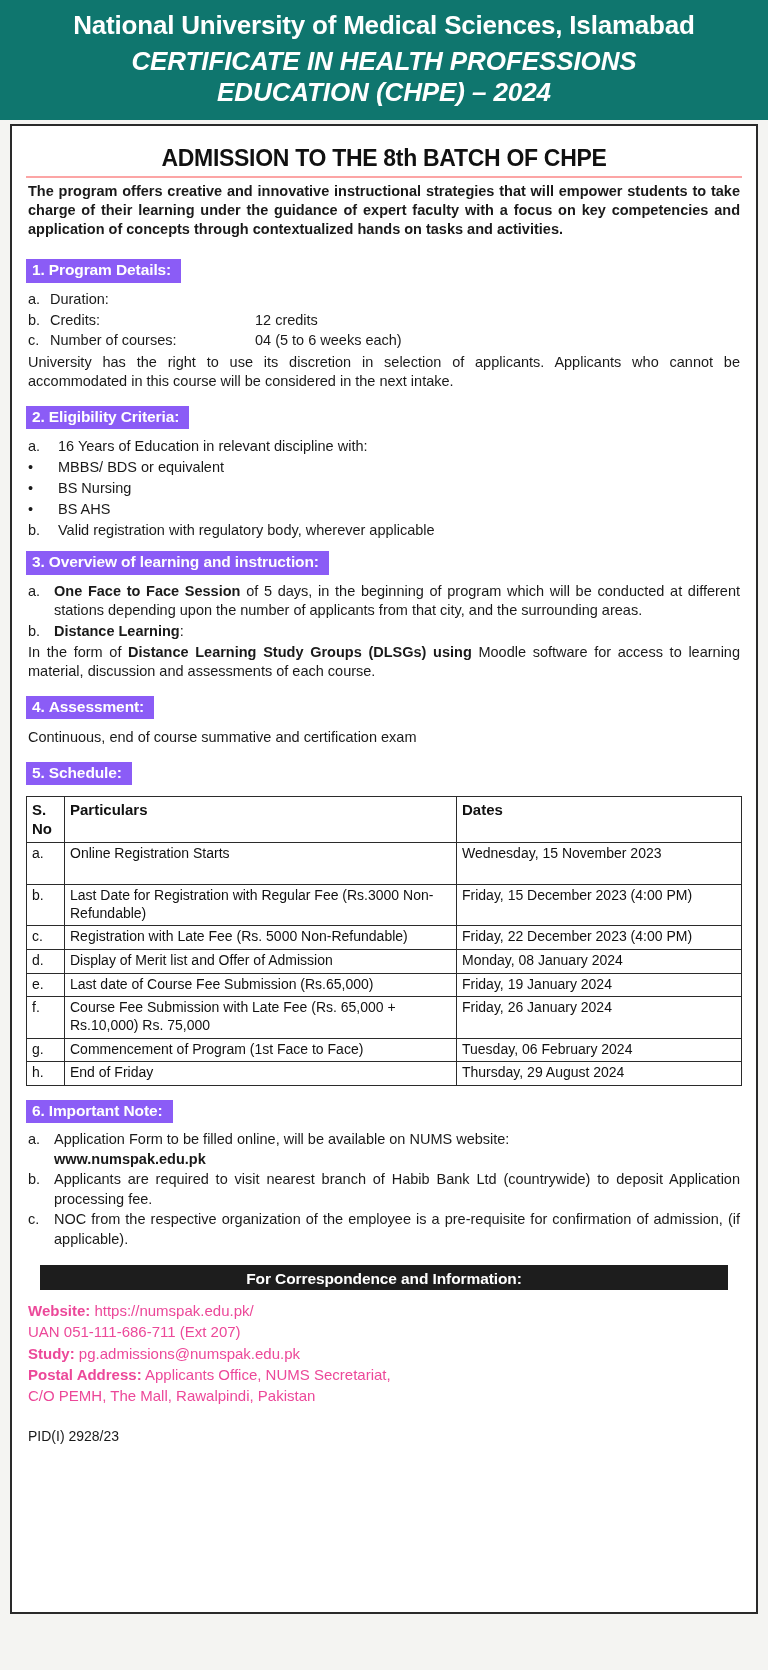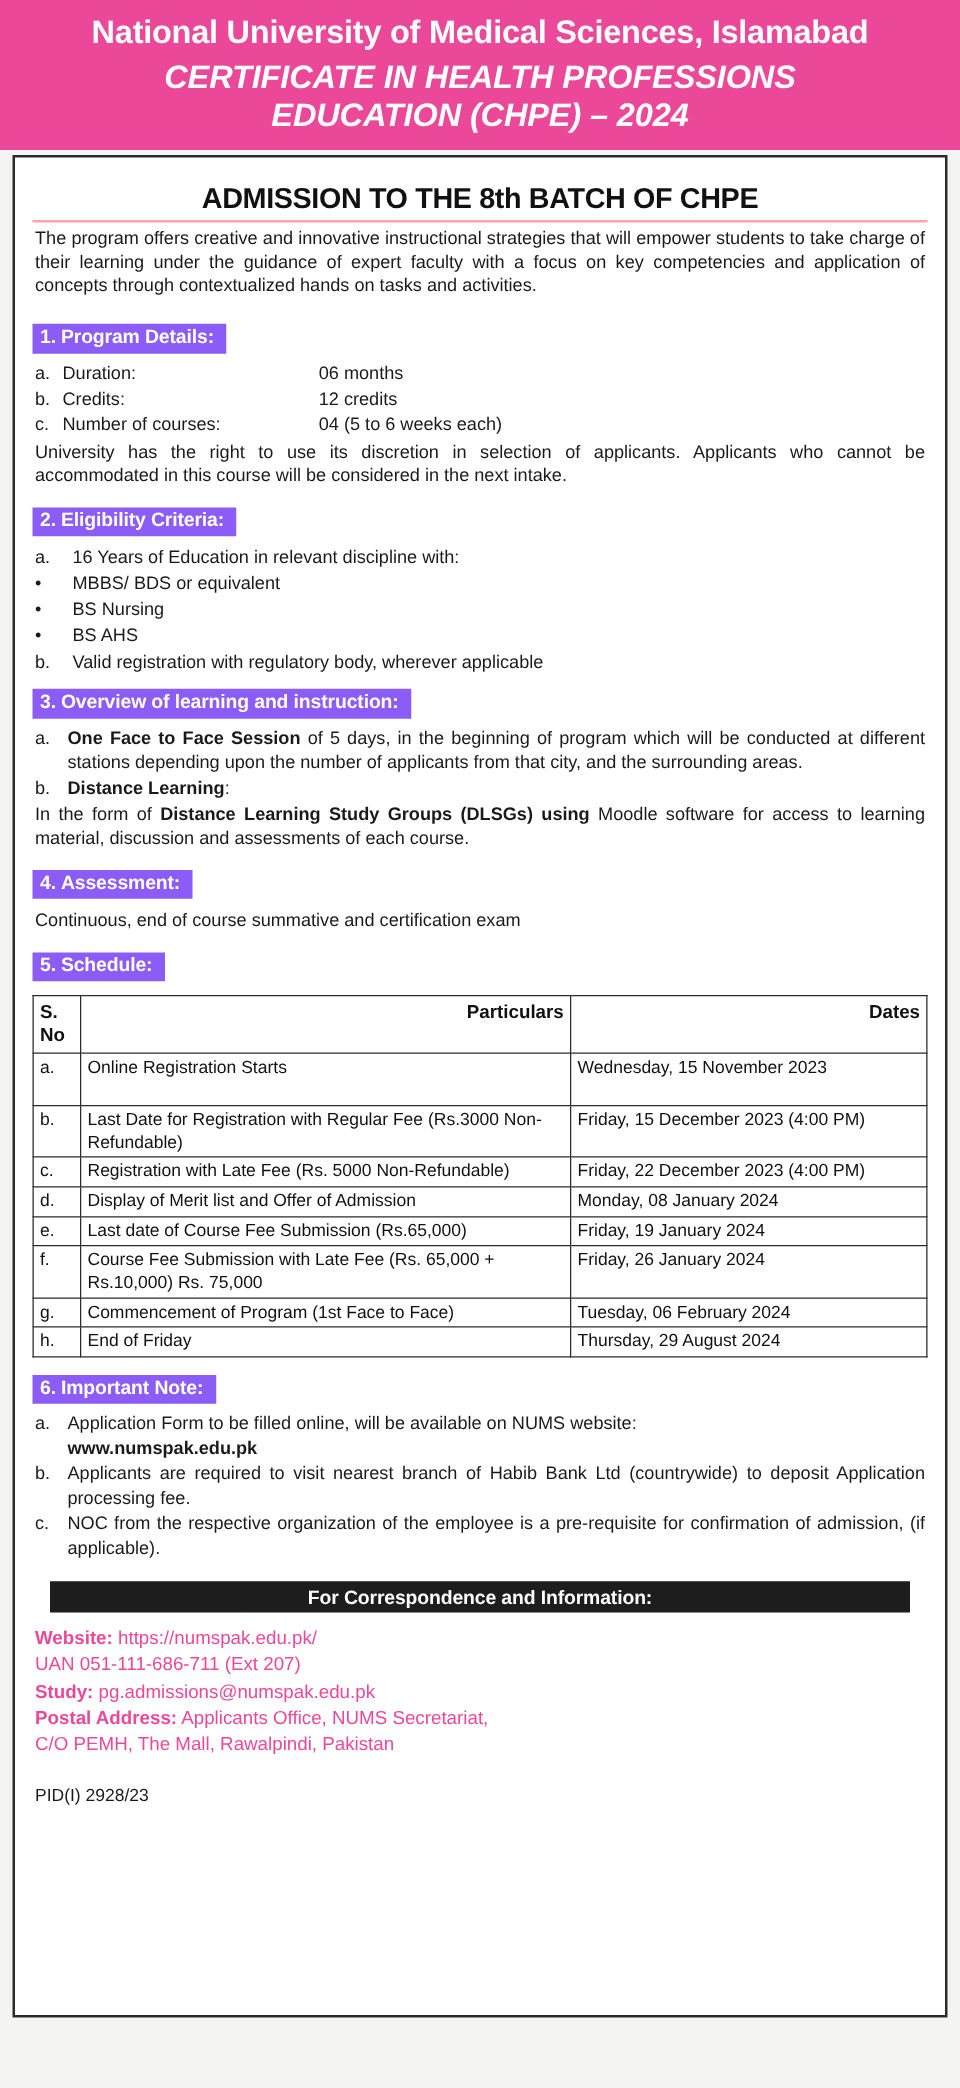--- a/index.html
+++ b/index.html
@@ -14,21 +14,21 @@
     position: relative;
     width: 768px;
     height: 1670px;
     margin: 0;
     background: #f4f4f2;
     overflow: hidden;
   }
 
   
   .header-band {
-    background: #ec4899;
+    background: #0f766e;
     color: #ffffff;
     text-align: center;
     padding: 10px 18px 12px 18px;
   }
   .uni-name {
     font-size: 26px;
     font-weight: bold;
     line-height: 1.16;
     letter-spacing: -0.2px;
     margin: 0 0 6px 0;
@@ -64,20 +64,21 @@
     padding-bottom: 4px;
     border-bottom: 2px solid #fca5a5;
   }
 
   .intro {
     font-size: 14.5px;
     line-height: 1.33;
     color: #1a1a1a;
     text-align: justify;
     margin: 0 2px 10px 2px;
+    font-weight: bold;
   }
 
   
   .sec-head {
     display: inline-block;
     background: #8b5cf6;
     color: #ffffff;
     font-weight: bold;
     font-size: 15.5px;
     padding: 2px 10px 3px 6px;
@@ -141,21 +142,21 @@
     font-size: 14px;
     color: #111;
   }
   table.schedule th, table.schedule td {
     border: 1.5px solid #2b2b2b;
     padding: 2px 5px 3px 5px;
     vertical-align: top;
     line-height: 1.26;
   }
   table.schedule thead th {
-    text-align: right;
+    text-align: left;
     font-weight: bold;
     font-size: 15px;
     height: 46px;
     vertical-align: top;
     padding-top: 4px;
   }
   table.schedule th.col-sno {
     text-align: left;
     width: 38px;
   }
@@ -206,21 +207,20 @@
     <div class="intro">The program offers creative and innovative instructional strategies that will empower students to take charge of their learning under the guidance of expert faculty with a focus on key competencies and application of concepts through contextualized hands on tasks and activities.</div>
 
     
     <div class="sec-head">
       <span class="num">1.</span><span>Program Details:</span>
     </div>
 
     <div class="row">
       <span class="lbl">a.</span>
       <span class="mid">Duration:</span>
-      <span class="val">06 months</span>
     </div>
     <div class="row">
       <span class="lbl">b.</span>
       <span class="mid">Credits:</span>
       <span class="val">12 credits</span>
     </div>
     <div class="row">
       <span class="lbl">c.</span>
       <span class="mid">Number of courses:</span>
       <span class="val">04 (5 to 6 weeks each)</span>

